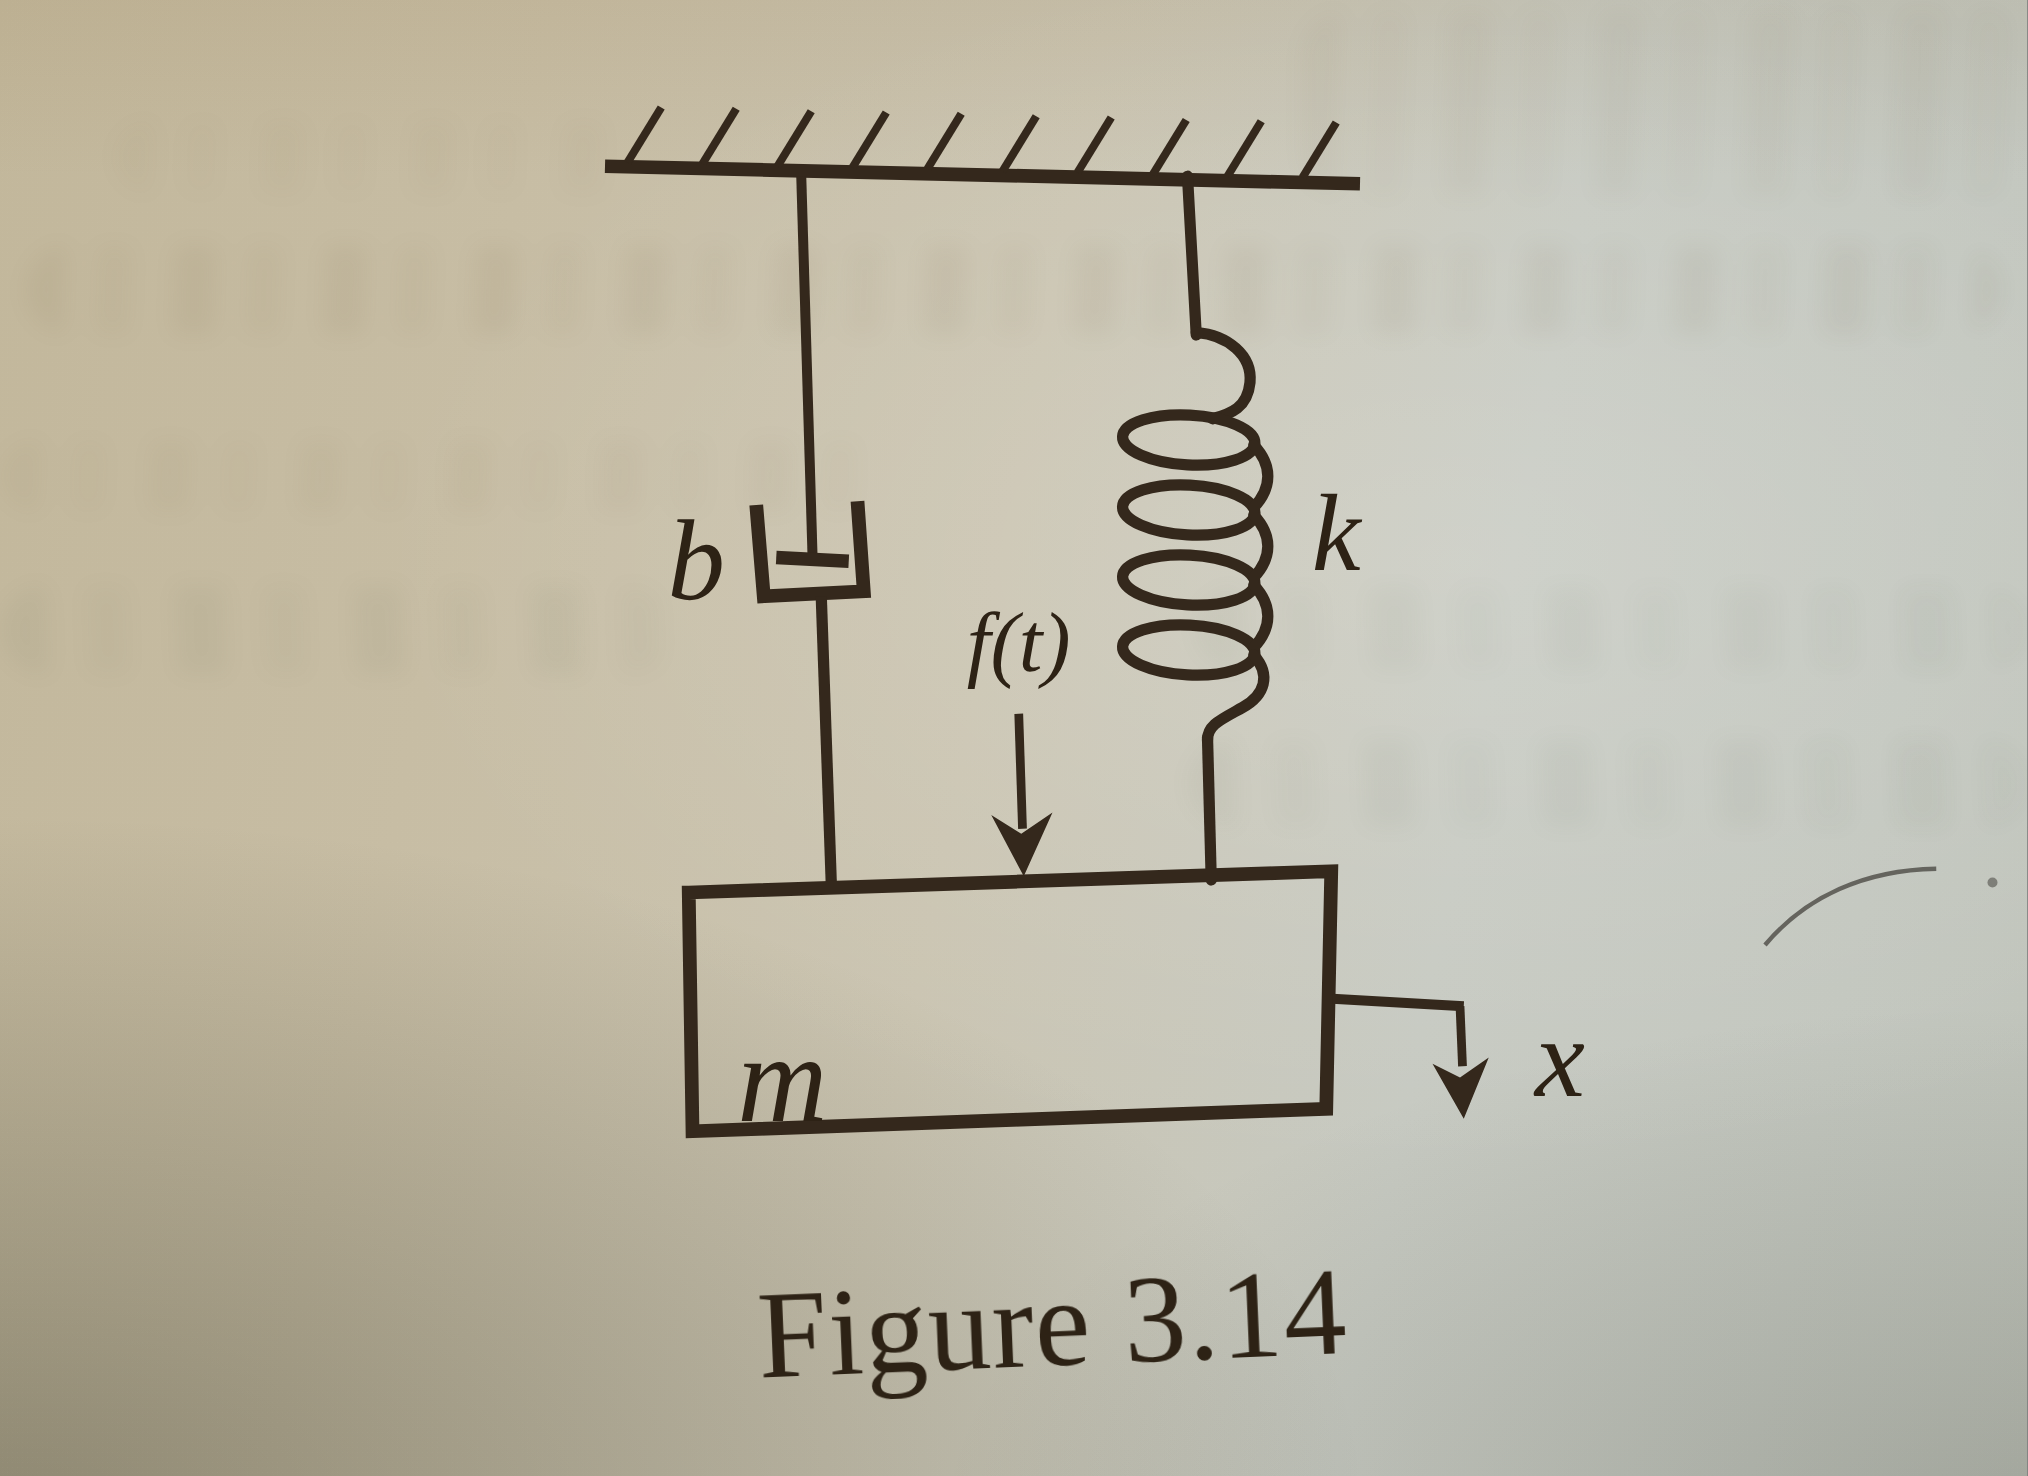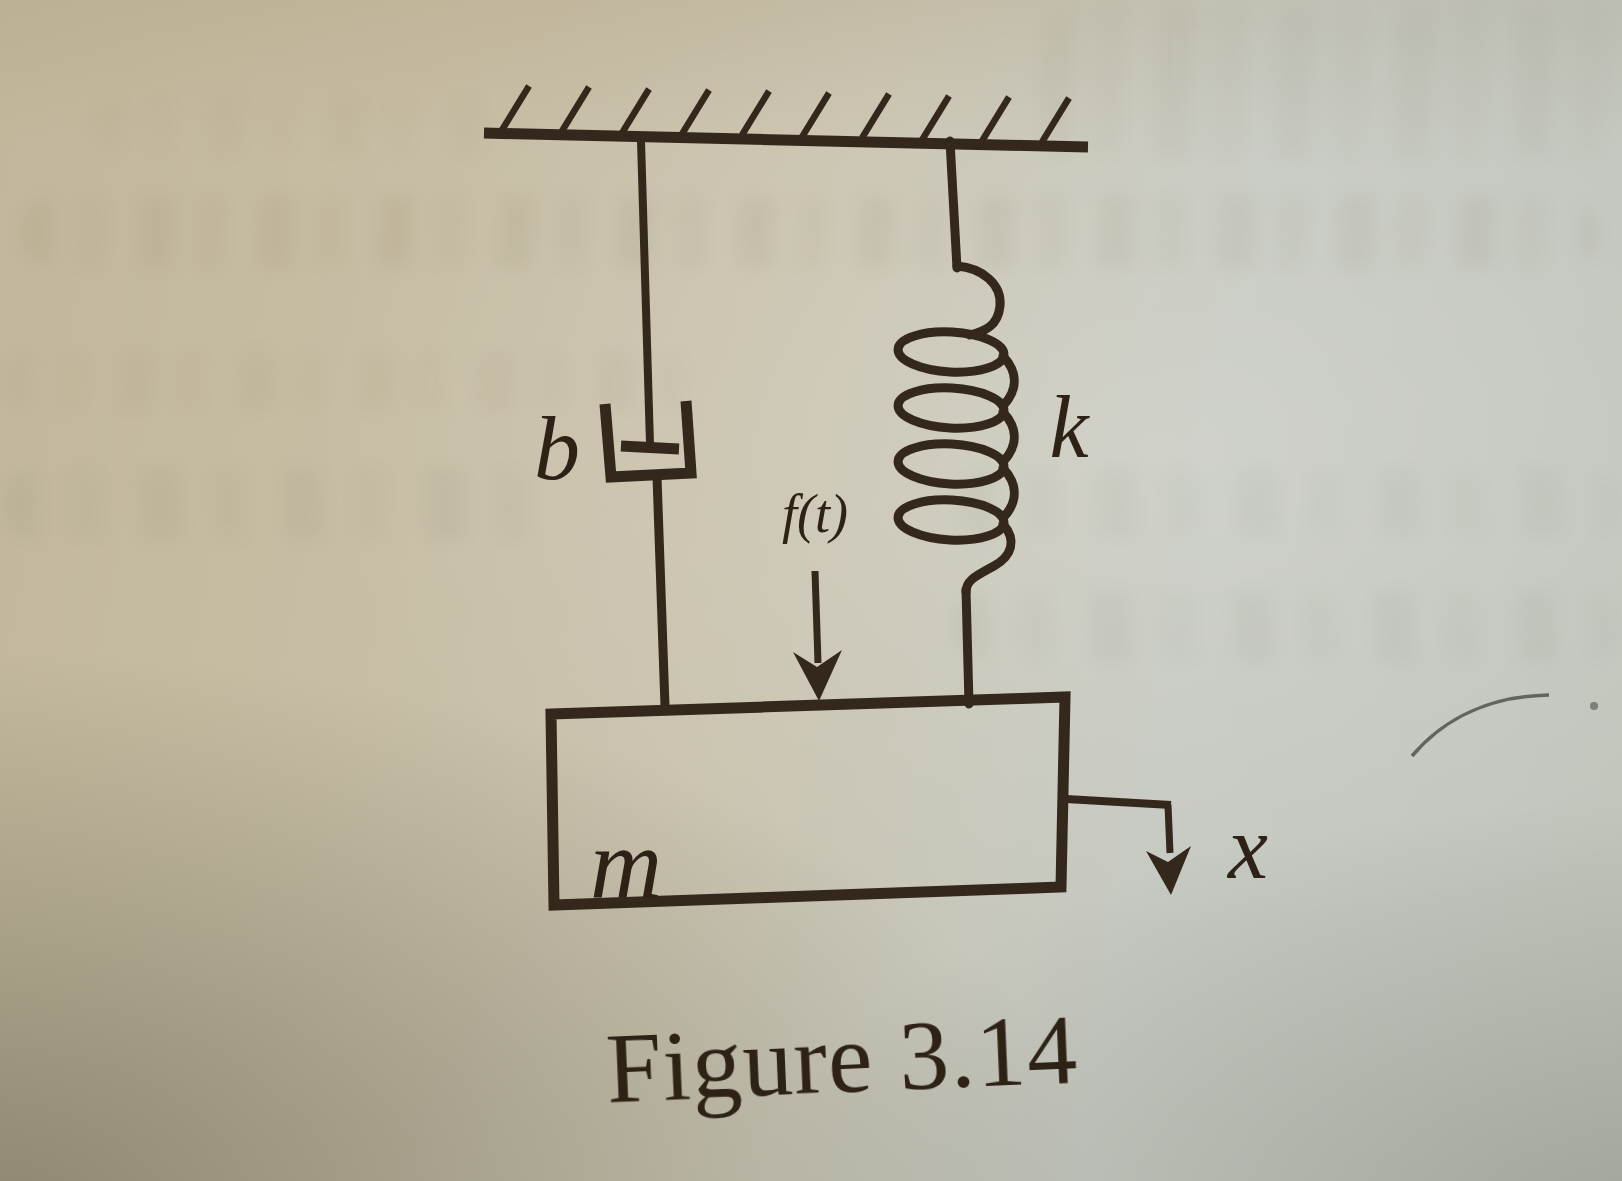--- a/index.html
+++ b/index.html
@@ -124,18 +124,18 @@
       <path stroke-width="7" fill="none" d="M 1168 805 L 1170 853"></path>
       <path stroke="none" fill="#34281c" d="M 1171 895 L 1146 851 L 1168 862 L 1191 846 Z"></path>
     </g>
 
     <path d="M 1412 756 C 1445 717 1492 696 1549 695" stroke="#54524c" stroke-width="3.5" fill="none" opacity=".85"></path>
     <circle cx="1594" cy="706" r="4" fill="rgba(70,68,62,.55)"></circle>
   </svg>
 
   <span class="lbl" style="left: 557px; top: 448px; font-size: 92px; color: rgb(45, 34, 21);">b</span>
   <span class="lbl" style="left: 1069px; top: 428px; font-size: 88px; color: rgb(45, 34, 21);">k</span>
-  <span class="lbl" style="left: 815px; top: 514px; font-size: 54px; color: rgb(45, 34, 21);">f(t)</span>
+  <span class="lbl" style="left: 815px; top: 514px; font-size: 68px; color: rgb(45, 34, 21);">f(t)</span>
   <span class="lbl" style="left: 626px; top: 864px; font-size: 100px; color: rgb(45, 34, 21);">m</span>
   <span class="lbl" style="left: 1248px; top: 848px; font-size: 90px; color: rgb(45, 34, 21);">x</span>
 
   <div class="caption" style="color: rgb(45, 34, 21);">Figure 3.14</div>
 </div>
 
 </body></html>

